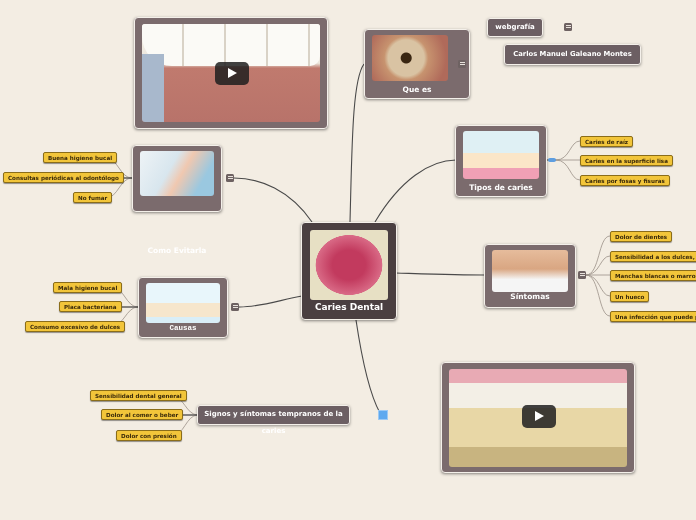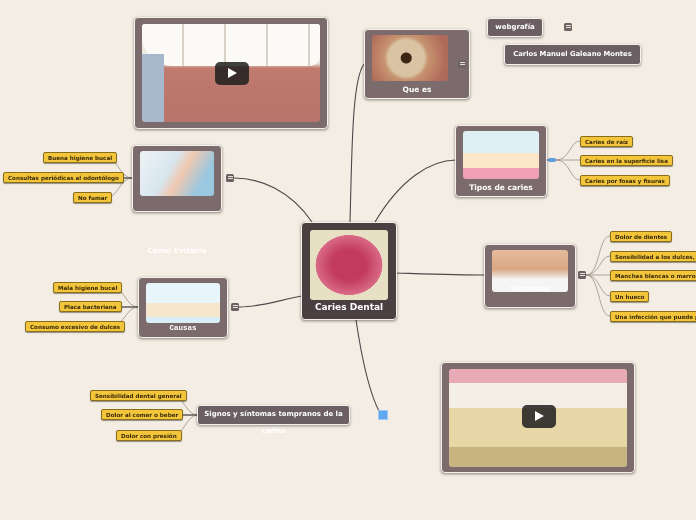--- a/index.html
+++ b/index.html
@@ -93,21 +93,21 @@
 <div class="leaf" style="left:580px;top:155px;">Caries en la superficie lisa</div>
 <div class="leaf" style="left:580px;top:175px;">Caries por fosas y fisuras</div>
 
 <div class="node central" style="left:301px;top:222px;width:96px;height:98px;">
   <div class="img" style="left:8px;top:7px;width:78px;height:70px;background:radial-gradient(ellipse at 50% 50%,#c23a5e 0 30%,#d96a86 60%,#e7e0c4 61%);"></div>
   <div class="label" style="top:79px;font-size:9px;">Caries Dental</div>
 </div>
 
 <div class="node" style="left:484px;top:244px;width:92px;height:64px;">
   <div class="img" style="left:7px;top:5px;width:76px;height:42px;background:linear-gradient(180deg,#e6bc9c 0%,#d9a682 45%,#f5f5f5 70%);"></div>
-  <div class="label" style="top:39px;">Síntomas</div>
+  <div class="label" style="top:47px;">Síntomas</div>
 </div>
 <div class="note-icon" style="left:578px;top:271px;"></div>
 <div class="leaf" style="left:610px;top:231px;">Dolor de dientes</div>
 <div class="leaf" style="left:610px;top:251px;">Sensibilidad a los dulces, calie</div>
 <div class="leaf" style="left:610px;top:270px;">Manchas blancas o marrones</div>
 <div class="leaf" style="left:610px;top:291px;">Un hueco</div>
 <div class="leaf" style="left:610px;top:311px;">Una infección que puede prov</div>
 
 <div class="node" style="left:132px;top:145px;width:90px;height:67px;">
   <div class="img" style="left:7px;top:5px;width:74px;height:45px;background:linear-gradient(120deg,#eef3f6 0%,#d8e6ee 40%,#f0c8b0 55%,#9ac8e0 80%);"></div>

